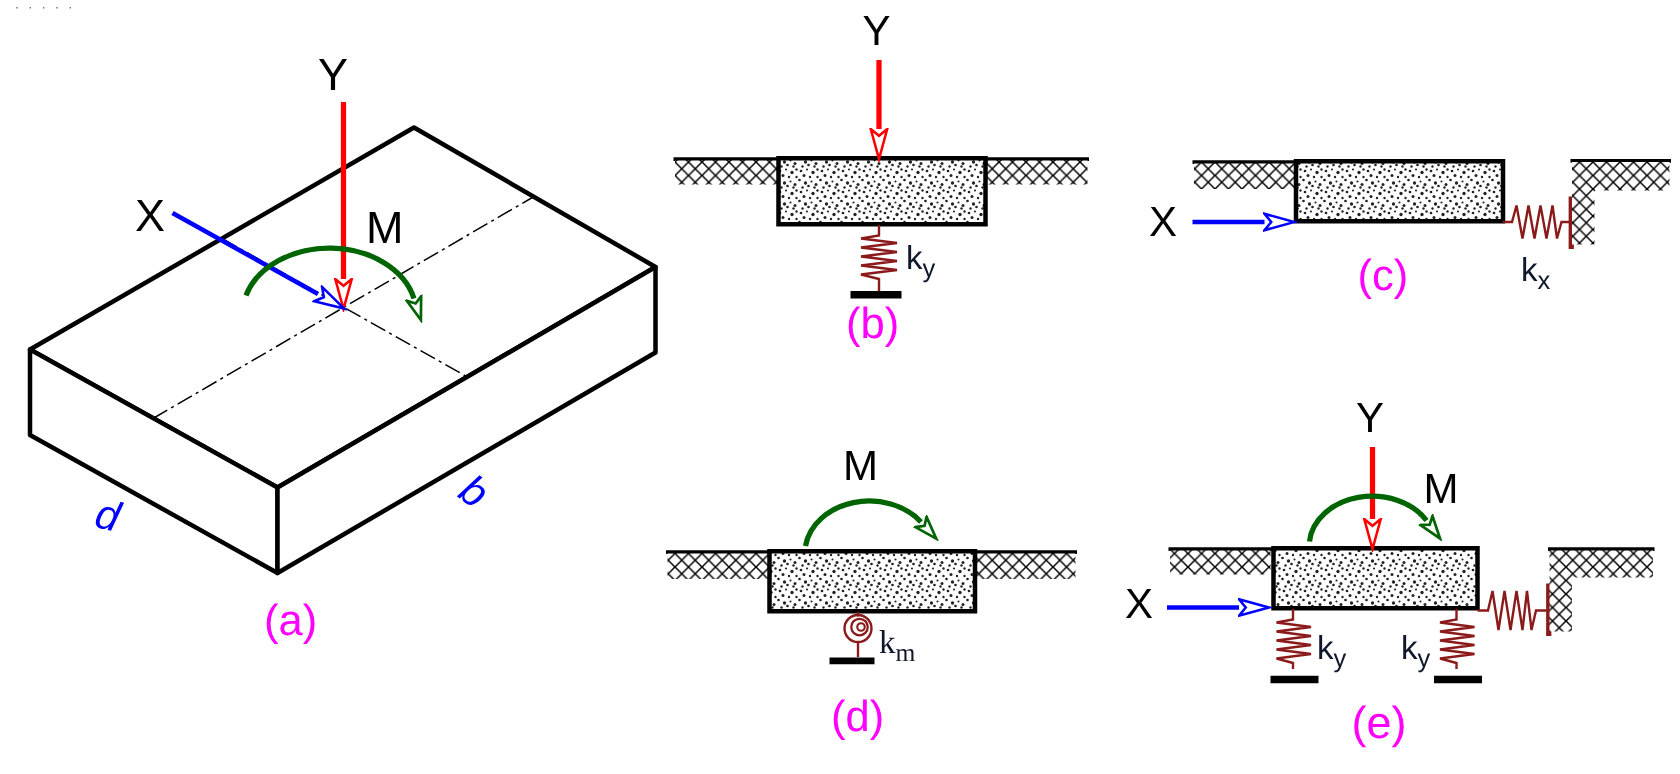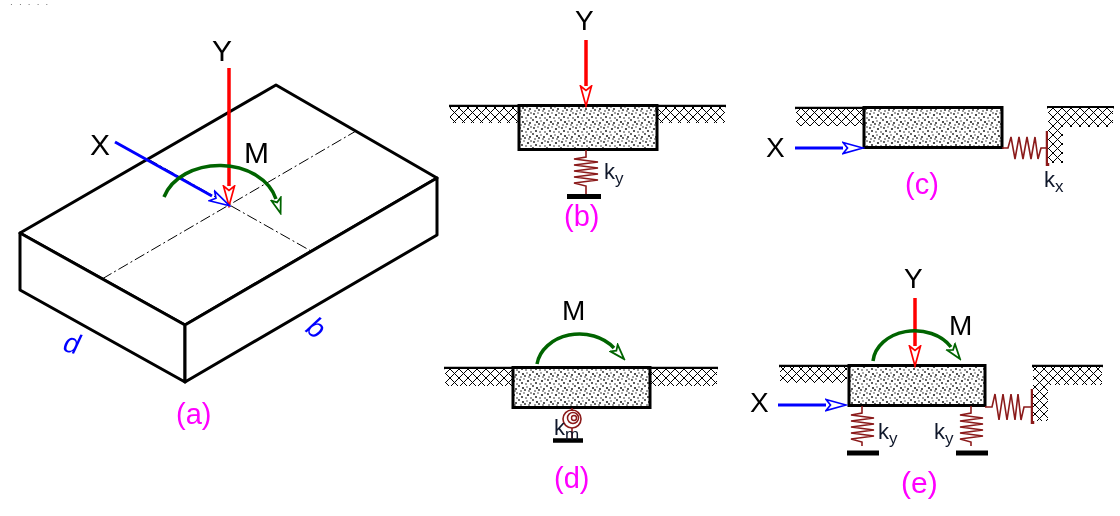--- a/index.html
+++ b/index.html
@@ -127,25 +127,25 @@
   <div class="lbl" style="left:244px; top:138px; font-size:30px;">M</div>
   <div class="dim" style="left:64px; top:330px; transform:rotate(14deg);">d</div>
   <div class="dim" style="left:308px; top:314px; transform:rotate(36deg);">b</div>
   <div class="cap" style="left:176px; top:400px;">(a)</div>
 
   <div class="lbl small" style="left:575px; top:7px;">Y</div>
   <div class="k" style="left:604px; top:161px;"><span>k</span><sub>y</sub></div>
   <div class="cap" style="left:564px; top:202px;">(b)</div>
 
   <div class="lbl small" style="left:766px; top:134px;">X</div>
-  <div class="k" style="left:1044px; top:169px;"><span>k</span><sub>x</sub></div>
+  <div class="k" style="left:1014px; top:169px;"><span>k</span><sub>x</sub></div>
   <div class="cap" style="left:905px; top:170px;">(c)</div>
 
   <div class="lbl small" style="left:562px; top:297px;">M</div>
-  <div class="k" style="left:554px; top:417px;"><span>k</span><sub>m</sub></div>
+  <div class="k" style="left:586px; top:417px;font-family:Liberation Serif, serif;"><span>k</span><sub>m</sub></div>
   <div class="cap" style="left:554px; top:464px;">(d)</div>
 
   <div class="lbl small" style="left:904px; top:265px;">Y</div>
   <div class="lbl small" style="left:949px; top:312px;">M</div>
   <div class="lbl small" style="left:750px; top:389px;">X</div>
   <div class="k" style="left:878px; top:421px;"><span>k</span><sub>y</sub></div>
   <div class="k" style="left:934px; top:421px;"><span>k</span><sub>y</sub></div>
   <div class="cap" style="left:901px; top:468px; font-size:30px;">(e)</div>
 
 </div>

